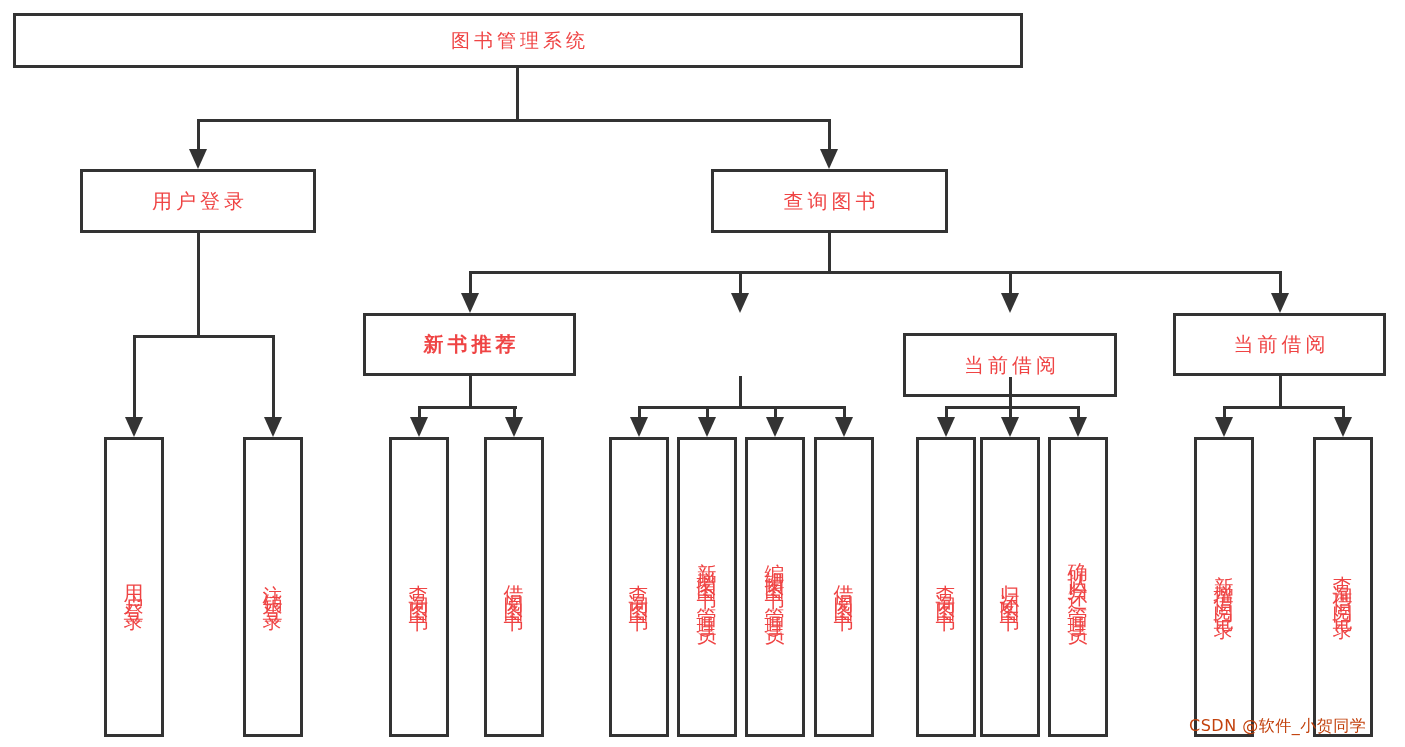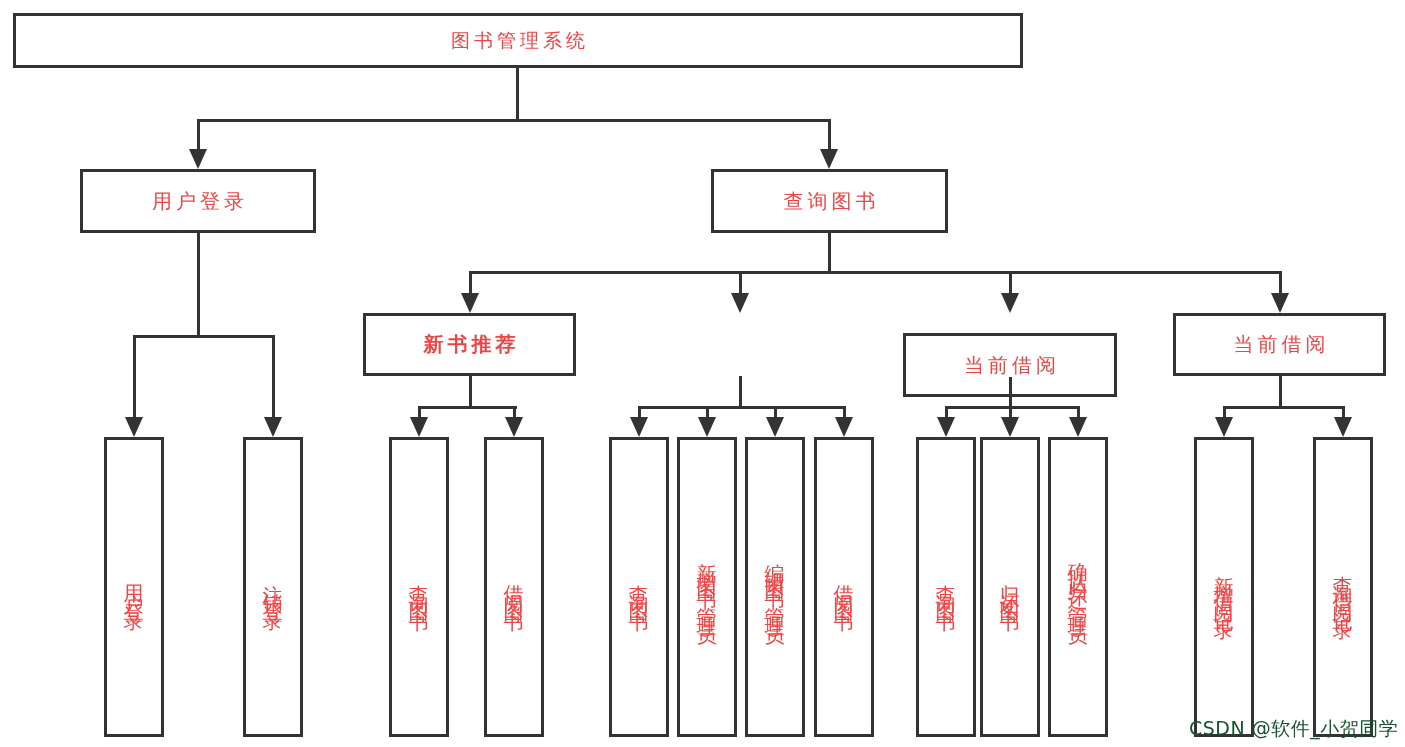--- a/index.html
+++ b/index.html
@@ -90,22 +90,22 @@
   #a-lf9  { left: 945px;  top: 406px; height: 11px; }
   #a-lf10 { left: 1009px; top: 406px; height: 11px; }
   #a-lf11 { left: 1077px; top: 406px; height: 11px; }
   #a-lf12 { left: 1223px; top: 406px; height: 11px; }
   #a-lf13 { left: 1342px; top: 406px; height: 11px; }
   
   .watermark {
     position: absolute;
     left: 1189px;
     top: 716px;
-    font-size: 19px;
-    color: #14532d;
+    font-size: 16px;
+    color: #c2410c;
     white-space: nowrap;
     letter-spacing: 0.5px;
     text-align: right;
   }
 </style>
 </head>
 <body>
 
 <div class="canvas">
 

